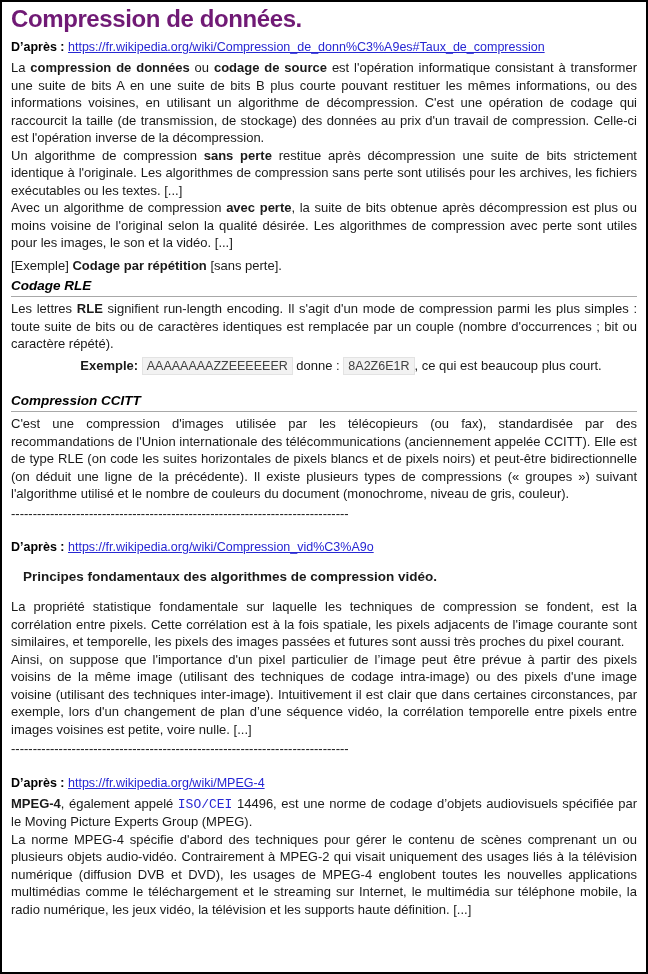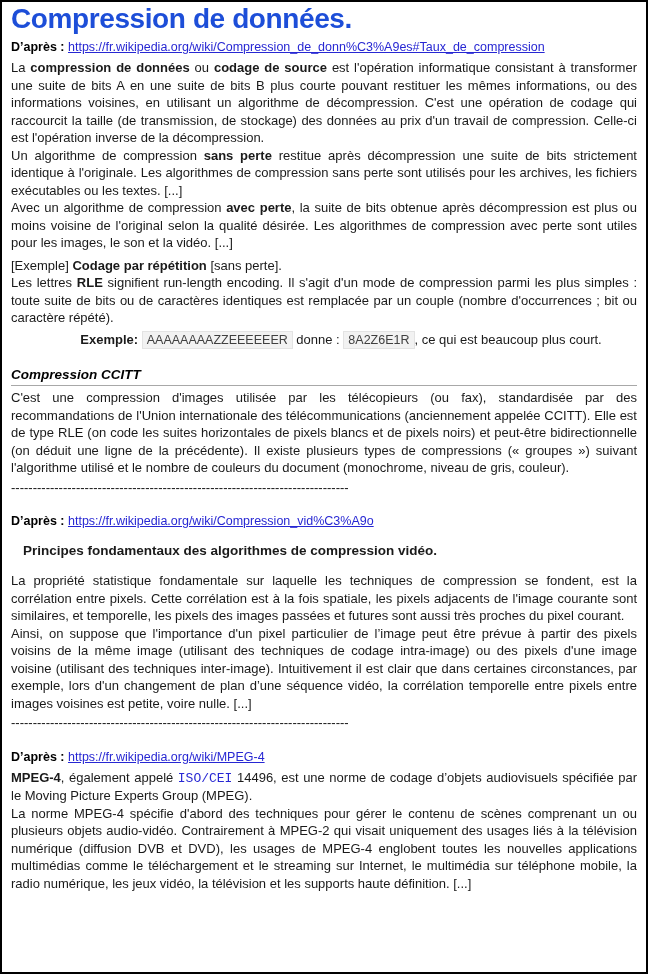--- a/index.html
+++ b/index.html
@@ -8,24 +8,24 @@
     width: 648px; height: 974px;
     box-sizing: border-box;
     border: 2px solid #000;
     padding: 3px 9px 4px 9px;
     background: #fff;
     font-family: "Liberation Sans", sans-serif;
     color: #1a1a1a;
     overflow: hidden;
   }
   .doc-title {
-    font-size: 28px;
+    font-size: 24px;
     font-weight: 700;
     letter-spacing: -0.4px;
-    color: #1d4ed8;
+    color: #701a75;
     margin: 0 0 6px 0;
     line-height: 28px;
   }
   .src {
     font-size: 12.5px;
     line-height: 17px;
     margin: 0 0 3px 0;
     color: #000;
   }
   .src-label { font-weight: 700; text-align: right; }
@@ -92,20 +92,21 @@
   </div>
 
   <p class="body-p"><span class="run">La </span><span class="bold">compression de données</span><span class="run"> ou </span><span class="bold">codage de source</span><span class="run"> est l'opération informatique consistant à transformer une suite de bits A en une suite de bits B plus courte pouvant restituer les mêmes informations, ou des informations voisines, en utilisant un algorithme de </span><span class="ital">décompression</span><span class="run">. C'est une opération de codage qui raccourcit la taille (de transmission, de stockage) des données au prix d'un travail de compression. Celle-ci est l'opération inverse de la décompression.</span></p>
 
   <p class="body-p"><span class="run">Un algorithme de compression </span><span class="bold">sans perte</span><span class="run"> restitue après décompression une suite de bits strictement identique à l'originale. Les algorithmes de compression sans perte sont utilisés pour les archives, les fichiers exécutables ou les textes. [...]</span></p>
 
   <p class="body-p"><span class="run">Avec un algorithme de compression </span><span class="bold">avec perte</span><span class="run">, la suite de bits obtenue après décompression est plus ou moins voisine de l'original selon la qualité désirée. Les algorithmes de compression avec perte sont utiles pour les images, le son et la vidéo. [...]</span></p>
 
   <p class="body-p gap-top"><span class="ital">[Exemple] </span><span class="bold">Codage par répétition</span><span class="run"> [sans perte].</span></p>
 
+  <div class="sec-heading">Codage RLE</div>
 
   <p class="body-p"><span class="run">Les lettres </span><span class="bold">RLE</span><span class="run"> signifient </span><span class="ital">run-length encoding</span><span class="run">. Il s'agit d'un mode de compression parmi les plus simples : toute suite de bits ou de caractères identiques est remplacée par un couple (nombre d'occurrences ; bit ou caractère répété).</span></p>
 
   <p class="body-p example-line"><span class="bold">Exemple: </span><span class="code-chip">AAAAAAAAZZEEEEEER</span><span class="run"> donne : </span><span class="code-chip">8A2Z6E1R</span><span class="run">, ce qui est beaucoup plus court.</span></p>
 
   <div class="sec-heading ccitt">Compression CCITT</div>
 
   <p class="body-p"><span class="run">C'est une compression d'images utilisée par les télécopieurs (ou </span><span class="ital">fax</span><span class="run">), standardisée par des recommandations de l'Union internationale des télécommunications (anciennement appelée CCITT). Elle est de type RLE (on code les suites horizontales de pixels blancs et de pixels noirs) et peut-être bidirectionnelle (on déduit une ligne de la précédente). Il existe plusieurs types de compressions (« groupes ») suivant l'algorithme utilisé et le nombre de couleurs du document (monochrome, niveau de gris, couleur).</span></p>
 
   <div class="separator">------------------------------------------------------------------------------</div>

